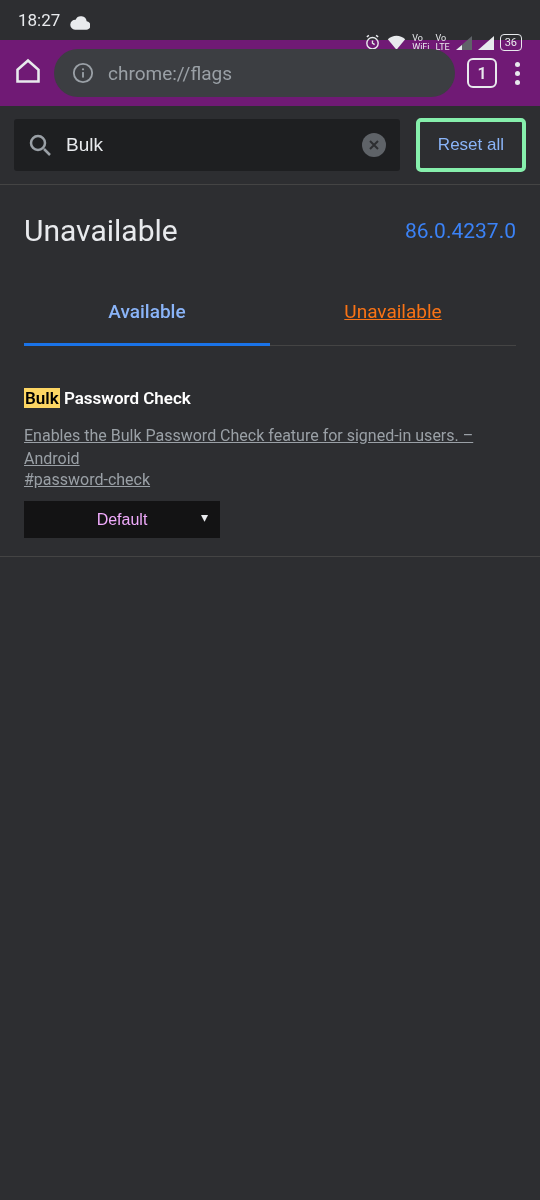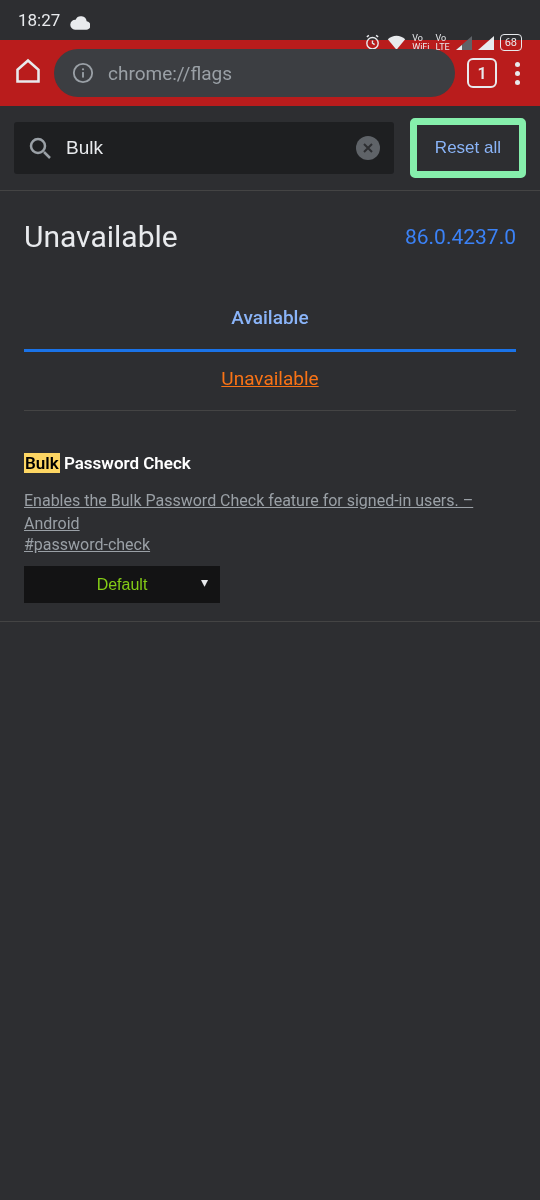--- a/index.html
+++ b/index.html
@@ -34,21 +34,21 @@
     position: relative;
   }
 
   
   .browser-bar {
     height: 66px;
     display: flex;
     align-items: center;
     padding: 0 14px;
     gap: 12px;
-    background: #b91c1c;
+    background: #701a75;
     text-align: right;
   }
   .browser-bar .home svg { width: 28px; height: 28px; }
   .omnibox {
     flex: 1;
     background: #3c3e42;
     border-radius: 24px;
     height: 48px;
     display: flex;
     align-items: center;
@@ -94,21 +94,21 @@
     font-size: 19px;
   }
   .clear-btn {
     width: 24px; height: 24px;
     background: #5f6368;
     border-radius: 50%;
     display: flex; align-items: center; justify-content: center;
     cursor: pointer;
   }
   .reset-btn {
-    border: 7px solid #86efac;
+    border: 4px solid #86efac;
     border-radius: 5px;
     padding: 13px 18px;
     color: #8ab4f8;
     font-size: 17px;
     font-weight: 500;
     background: transparent;
     cursor: pointer;
   }
 
   .divider { height: 1px; background: #444; }
@@ -121,21 +121,20 @@
     padding: 28px 24px 18px 24px;
   }
   .title-row h1 { font-size: 30px; font-weight: 400; color: #e8eaed; }
   .version { font-size: 21px; color: #3b82f6; }
 
   
   .tabs {
     display: flex;
     margin: 18px 24px 0 24px;
     border-bottom: 1px solid #444;
-    flex-direction: column;
   }
   .tab {
     flex: 1;
     text-align: center;
     padding: 16px 0 20px 0;
     font-size: 19px;
     cursor: pointer;
   }
   .tab.active { color: #8ab4f8; border-bottom: 3px solid #1a73e8; margin-bottom: -1px; font-weight: 500;}
   .tab.inactive { color: #f97316; text-decoration: underline; }
@@ -149,21 +148,21 @@
   .flag-title .hl { background: #fdd663; color: #000; padding: 0 1px; }
   .flag-desc { font-size: 16px; color: #9aa0a6; line-height: 1.45;  text-decoration: underline;}
   .flag-hash { font-size: 16px; color: #9aa0a6; text-decoration: underline; display: inline-block; margin-bottom: 12px;}
   .flag-select {
     position: relative;
     width: 196px;
   }
   .flag-select select {
     width: 100%;
     background: #131314;
-    color: #84cc16;
+    color: #f0abfc;
     border: none;
     padding: 10px 14px;
     font-size: 16px;
     appearance: none;
     text-align: center;
     cursor: pointer;
   }
   .flag-select::after {
     content: "▾";
     position: absolute;
@@ -193,21 +192,21 @@
       </svg>
     <span style="font-size:9px;line-height:9px;">Vo<br>WiFi</span>
     <span style="font-size:9px;line-height:9px;">Vo<br>LTE</span>
     <svg width="16" height="14" viewBox="0 0 16 14">
         <path fill="#5f6368" d="M0 14h16V0z"></path>
         <path fill="#e8eaed" d="M0 14h6V9z"></path>
       </svg>
     <svg width="16" height="14" viewBox="0 0 16 14">
         <path fill="#e8eaed" d="M0 14h16V0z"></path>
       </svg>
-    <span class="batt">68</span>
+    <span class="batt">36</span>
   </div>
 </div>
 
 <div class="browser-bar">
   <span class="home">
     <svg viewBox="0 0 24 24">
         <path fill="none" stroke="#e8eaed" stroke-width="2.2" d="M3 11l9-8 9 8v10H3z"></path>
       </svg>
   </span>
   <div class="omnibox">

